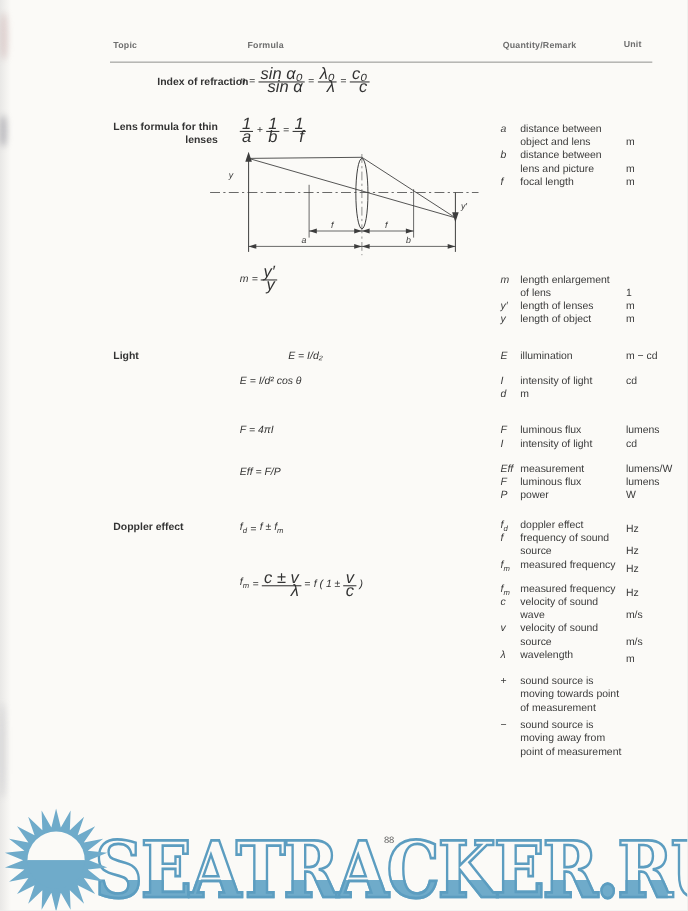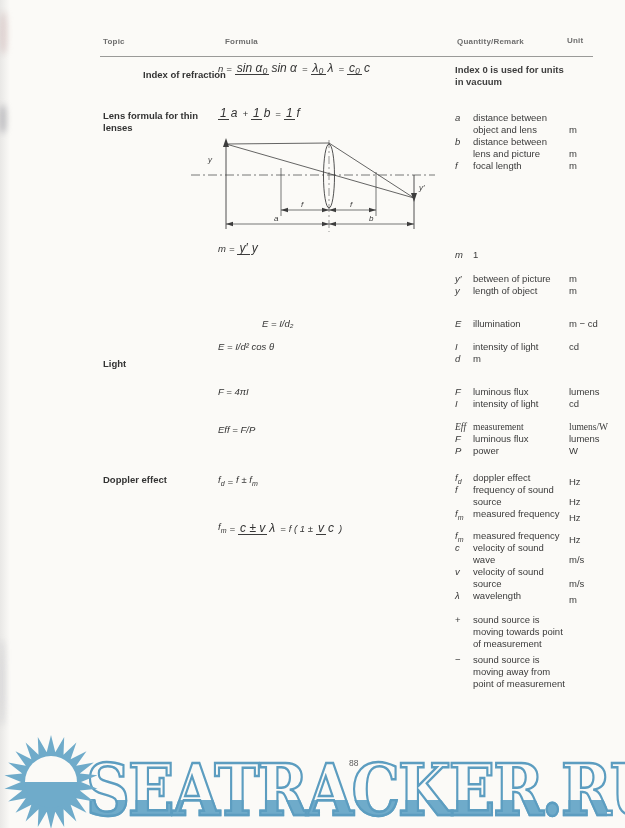--- a/index.html
+++ b/index.html
@@ -13,22 +13,22 @@
   .multi { white-space:pre-line; }
   .colhead { font-size:8px; color:#6e6e6e; letter-spacing:.2px; }
   .rule { position:absolute; background:#9a9a98; height:1px; }
   .topic { font-weight:bold; color:#333; }
   .remark { color:#3d3d3d; }
 
   
   .fml { position:absolute; display:inline-flex; gap:3px; align-items:center;
          font-style:italic; color:#333; font-size:9.5px; }
   .fml sub { font-size:7px; font-style:italic; }
-  .frac { display:inline-flex; flex-direction:row; align-items:flex-start;
-          font-size:12px; line-height:10.5px; }
+  .frac { display:inline-flex; flex-direction:column; align-items:flex-end;
+          font-size:15px; line-height:10.5px; }
   .frac .num { border-bottom:1px solid #3c3c3c; padding:0 2px; }
   .frac .den { padding:0 2px; }
 
   
   .qrow { position:absolute; left:455px; width:166px; display:flex; align-items:flex-start; }
   .qsym { flex:0 0 18px; font-style:italic; }
   .qsym sub { font-size:7px; }
   .qdesc { flex:0 0 96px; }
   .qunit { align-self:flex-end; }
 
@@ -82,24 +82,22 @@
     <span class="frac">
         <span class="num">λ₀</span>
         <span class="den">λ</span>
       </span>
     <span>=</span>
     <span class="frac">
         <span class="num">c₀</span>
         <span class="den">c</span>
       </span>
   </span>
-  <div class="abs remark multi" style="left:455px;top:64px;">Index 0 is used for units
-in vacuum</div>
-
-  <div class="abs topic multi" style="left:103px;top:110px;">Lens formula for thin
+
+  <div class="abs topic multi" style="left:103px;top:110px;text-align:right;">Lens formula for thin
 lenses</div>
   <span class="fml" style="left:218px;top:108px;">
     <span class="frac">
         <span class="num">1</span>
         <span class="den">a</span>
       </span>
     <span>+</span>
     <span class="frac">
         <span class="num">1</span>
         <span class="den">b</span>
@@ -173,34 +171,36 @@
   <span class="fml" style="left:218px;top:243px;">
     <span>m</span>
     <span>=</span>
     <span class="frac">
         <span class="num">y′</span>
         <span class="den">y</span>
       </span>
   </span>
   <div class="qrow" style="top:249px;">
     <span class="qsym">m</span>
+    <span class="qdesc multi">length enlargement
+of lens</span>
     <span class="qunit">1</span>
   </div>
   <div class="qrow" style="top:273px;">
     <span class="qsym">y′</span>
-    <span class="qdesc multi">between of picture</span>
+    <span class="qdesc multi">length of lenses</span>
     <span class="qunit">m</span>
   </div>
   <div class="qrow" style="top:285px;">
     <span class="qsym">y</span>
     <span class="qdesc multi">length of object</span>
     <span class="qunit">m</span>
   </div>
 
-  <div class="abs topic" style="left:103px;top:318px;margin-top:40px;">Light</div>
+  <div class="abs topic" style="left:103px;top:318px;">Light</div>
   <span class="fml" style="left:218px;top:318px;margin-left:44px;">E = I/d₂</span>
   <span class="fml" style="left:218px;top:341px;">E = I/d² cos θ</span>
   <span class="fml" style="left:218px;top:386px;">F = 4πI</span>
   <span class="fml" style="left:218px;top:424px;">Eff = F/P</span>
 
   <div class="qrow" style="top:318px;">
     <span class="qsym">E</span>
     <span class="qdesc multi">illumination</span>
     <span class="qunit">m − cd</span>
   </div>
@@ -216,21 +216,21 @@
   <div class="qrow" style="top:386px;">
     <span class="qsym">F</span>
     <span class="qdesc multi">luminous flux</span>
     <span class="qunit">lumens</span>
   </div>
   <div class="qrow" style="top:398px;">
     <span class="qsym">I</span>
     <span class="qdesc multi">intensity of light</span>
     <span class="qunit">cd</span>
   </div>
-  <div class="qrow" style="top:421px;font-family:Liberation Serif, serif;">
+  <div class="qrow" style="top:421px;">
     <span class="qsym">Eff</span>
     <span class="qdesc multi">measurement</span>
     <span class="qunit">lumens/W</span>
   </div>
   <div class="qrow" style="top:433px;">
     <span class="qsym">F</span>
     <span class="qdesc multi">luminous flux</span>
     <span class="qunit">lumens</span>
   </div>
   <div class="qrow" style="top:445px;">

